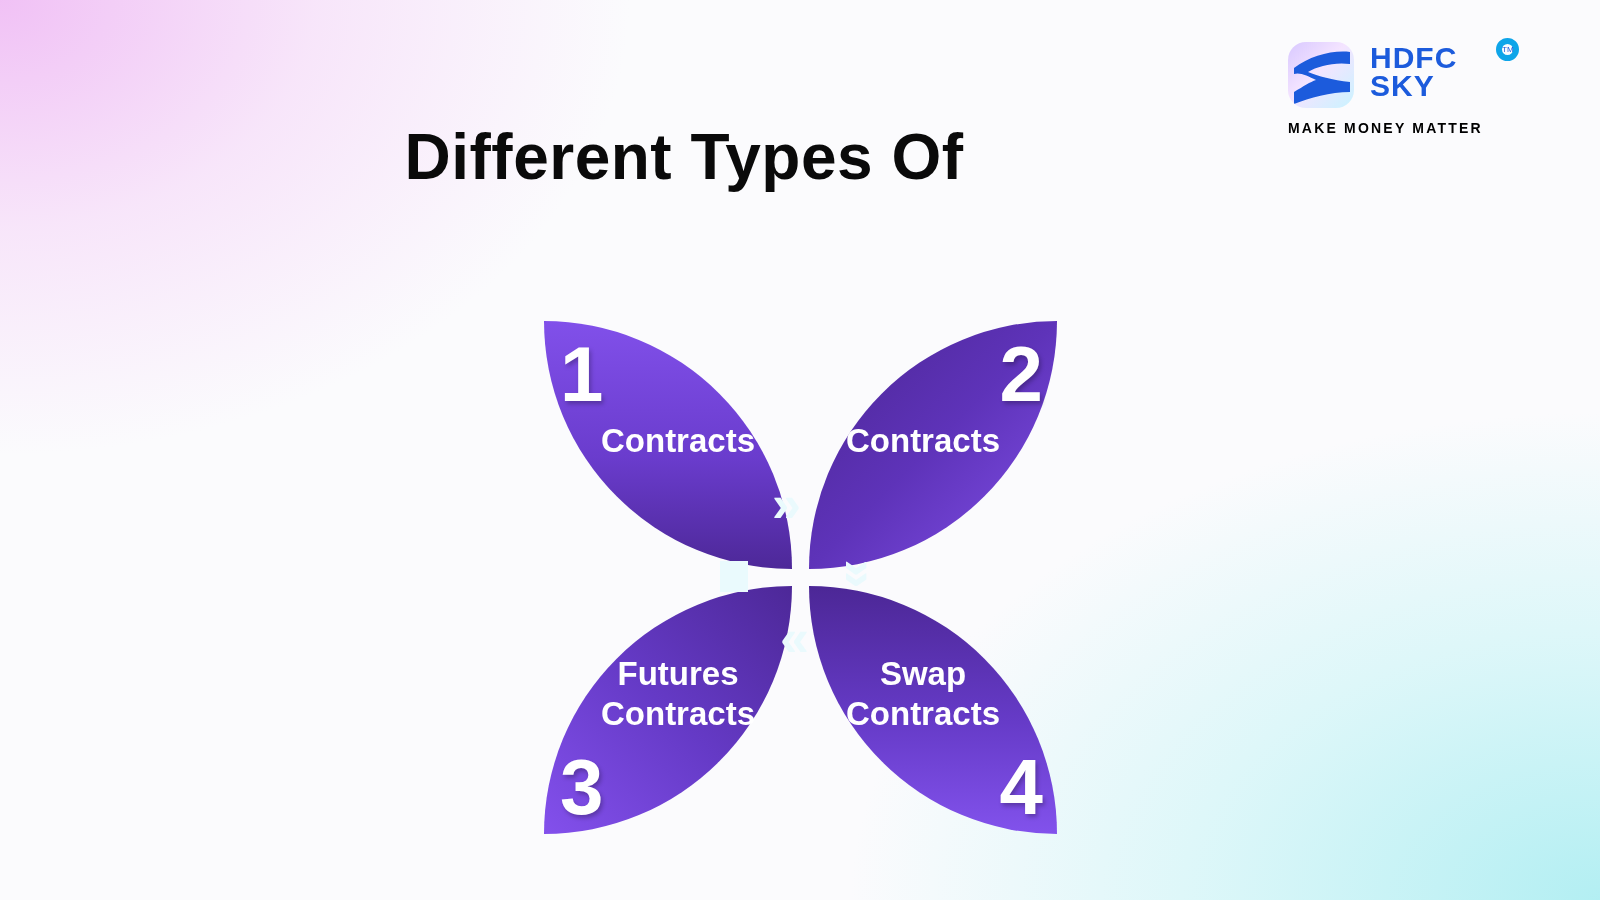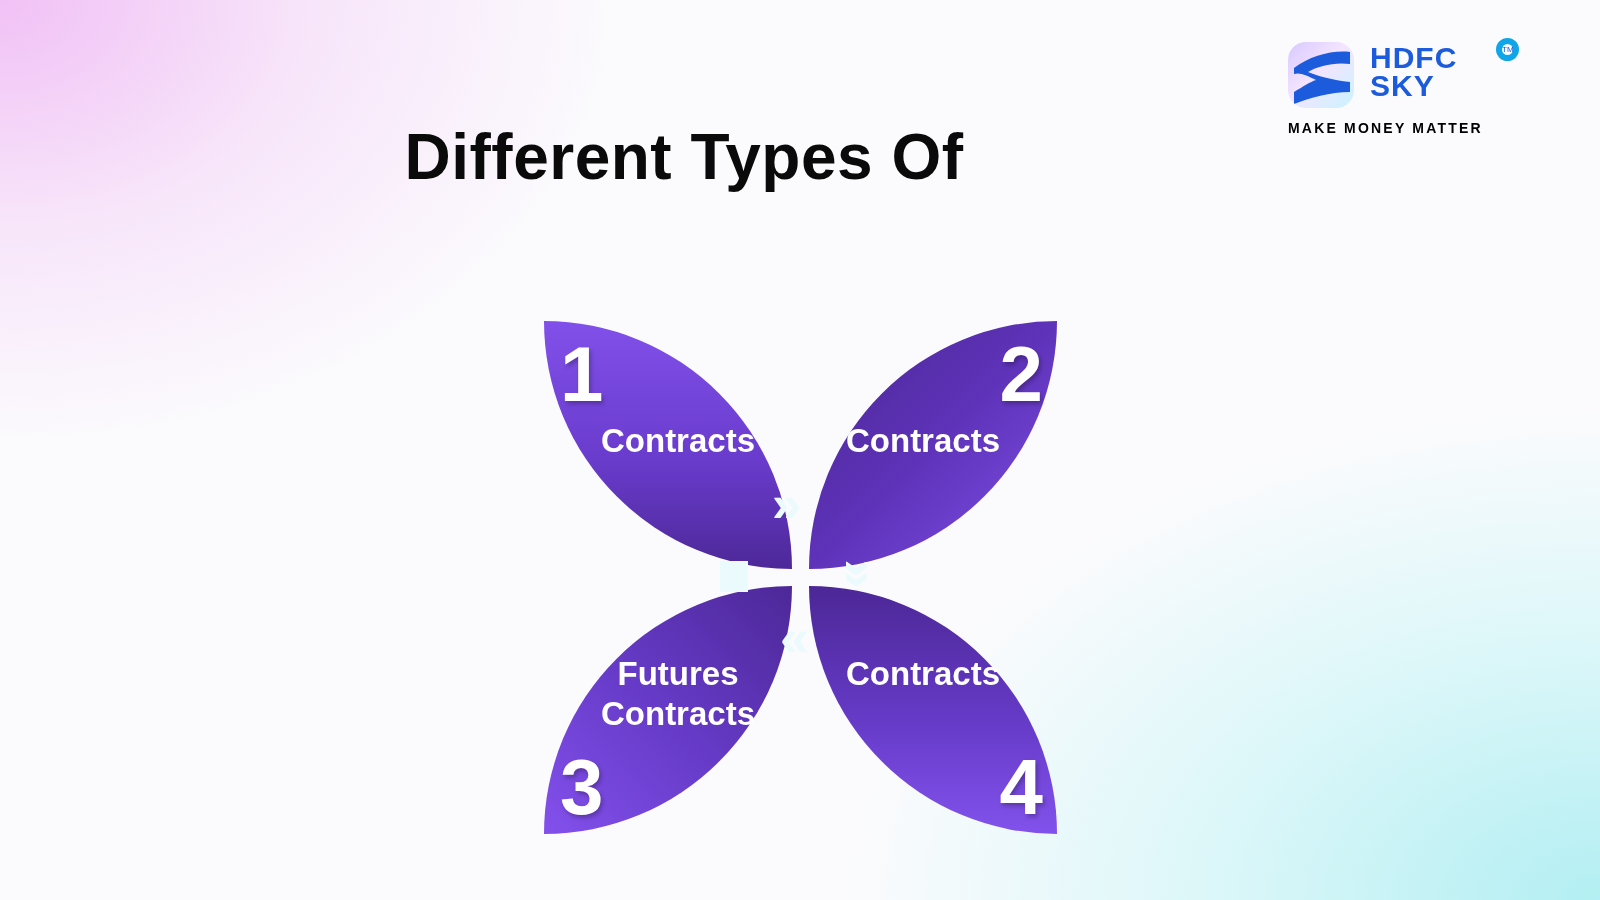--- a/index.html
+++ b/index.html
@@ -91,20 +91,21 @@
   <div class="num">3</div>
   <div class="label">
     <div>Futures</div>
     <div>Contracts</div>
   </div>
 </div>
 
 <div class="petal p4">
   <div class="num">4</div>
   <div class="label">
+    <div>Swap</div>
     <div>Contracts</div>
   </div>
 </div>
 
 <div class="connector" style="left:772px;top:478px;font-size:52px;line-height:52px;">»</div>
 <div class="connector" style="left:846px;top:548px;font-size:52px;line-height:52px;transform:rotate(90deg);">»</div>
 <div class="connector" style="left:780px;top:612px;font-size:52px;line-height:52px;">«</div>
 <div style="position:absolute;left:720px;top:561px;width:28px;height:31px;background:#eafafd;"></div>
 
 </body></html>

